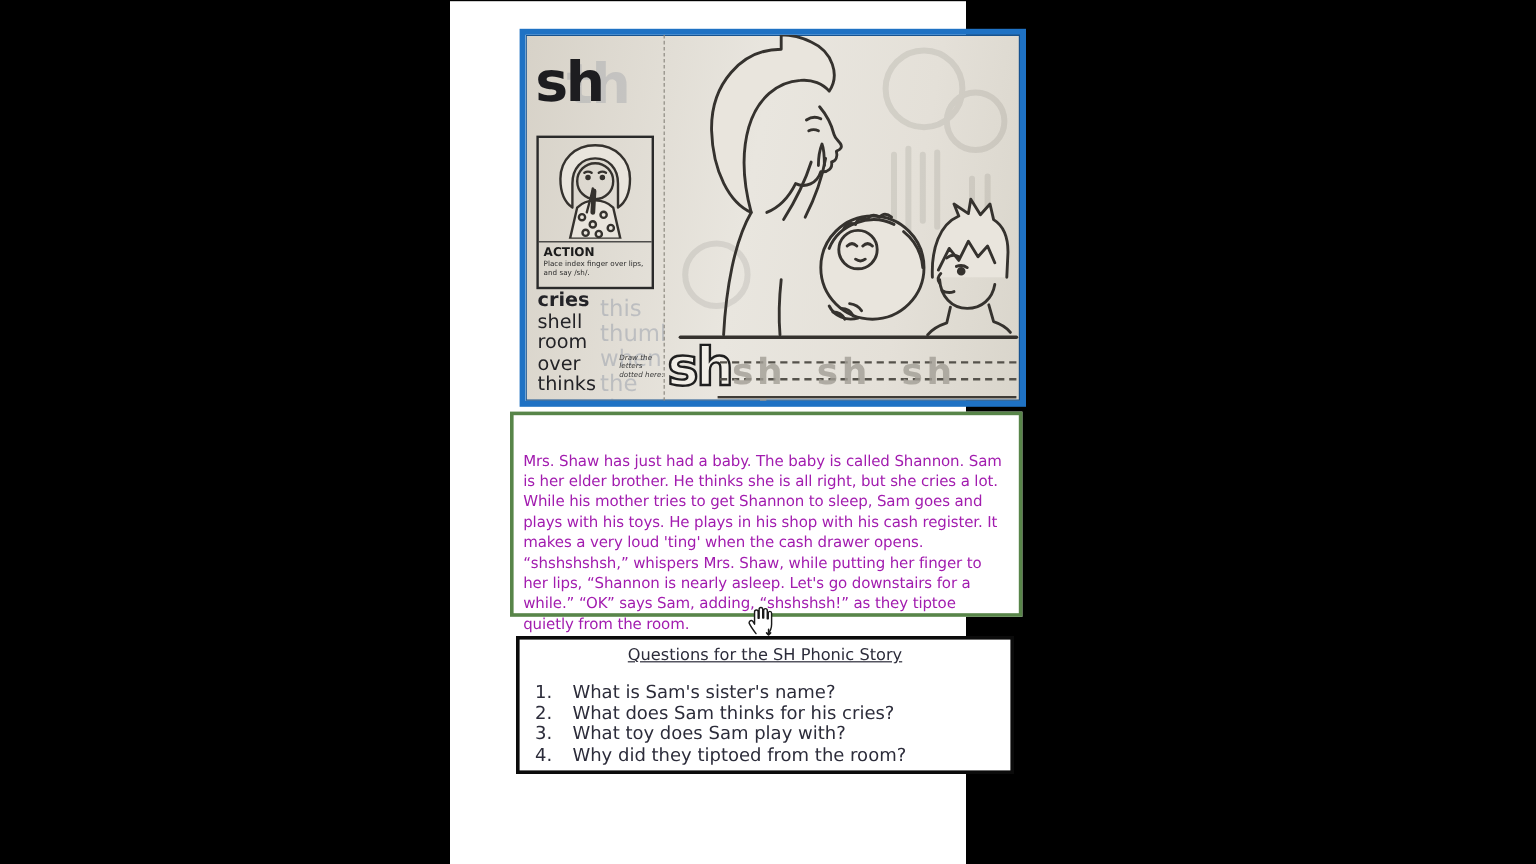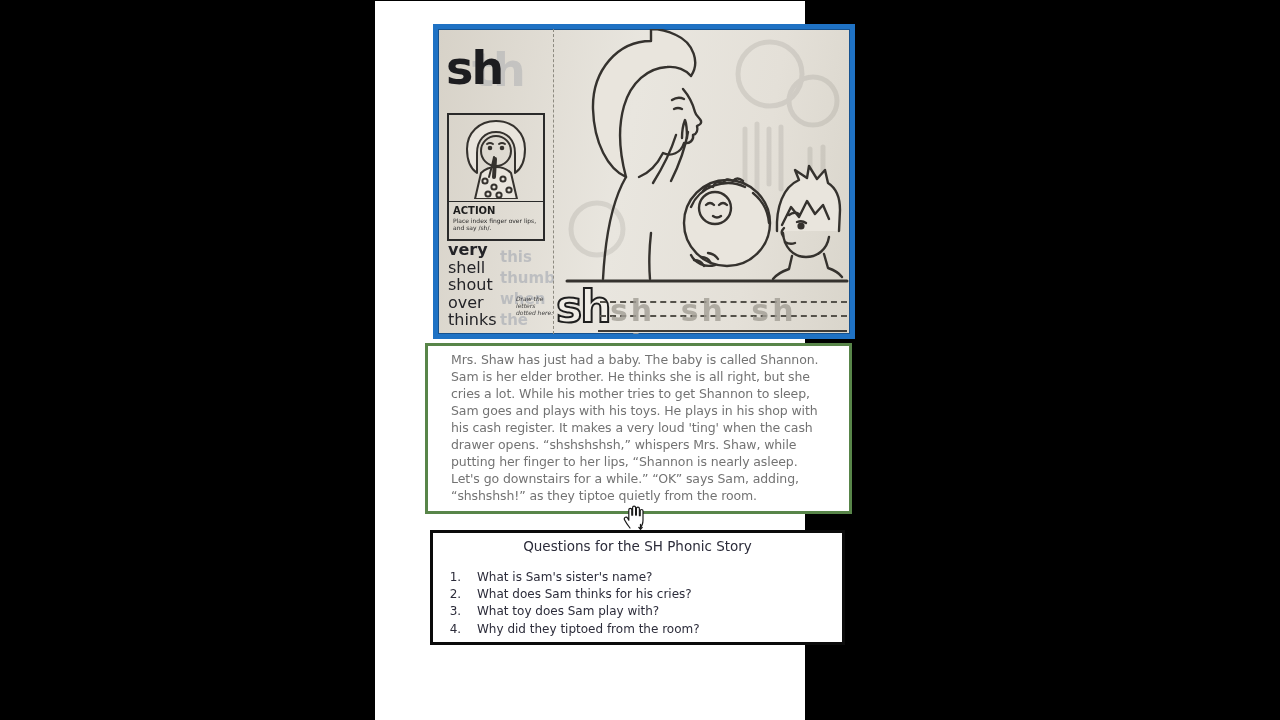--- a/index.html
+++ b/index.html
@@ -25,52 +25,52 @@
     border:2px solid #2a2a2a; }
   .action-fig { position:absolute; left:0; top:0; width:94px; height:84px; }
   .action-sep { position:absolute; left:0; right:0; top:86px; border-top:1.5px solid #2a2a2a; }
   .action-label { position:absolute; left:4px; top:90px; font-size:10px; font-weight:700; color:#1c1c1c; }
   .action-instr { position:absolute; left:4px; top:102px; width:88px; font-size:6px;
     line-height:7px; color:#2a2a2a; }
 
   .word-list { position:absolute; left:10px; top:212px; font-size:16px; line-height:17.5px;
     color:#232327; }
   .word-list .w0 { font-weight:700; }
-  .ghost-words { position:absolute; left:62px; top:218px; font-size:15px; line-height:21px;
-    color:rgba(110,120,145,.32); font-weight:700; width:54px; height:86px; overflow:hidden; }
+  .ghost-words { position:absolute; left:62px; top:218px; font-size:19px; line-height:21px;
+    color:rgba(110,120,145,.32); font-weight:400; width:54px; height:86px; overflow:hidden; }
   .draw-note { position:absolute; left:78px; top:266px; width:38px; font-size:6px; line-height:7px;
     font-style:italic; color:#3a3a3a; }
 
   .col-divider { position:absolute; left:115px; top:0; bottom:0; border-left:1.5px dashed #8d8a80; }
 
   .main-fig { position:absolute; left:117px; top:0; width:295px; height:260px; }
 
   .trace-sh { position:absolute; left:118px; top:252px; font-size:44px; font-weight:800;
     color:#f1eee7; -webkit-text-stroke:2px #1f1f1f; letter-spacing:-2px; }
   .trace-line-dash1 { position:absolute; left:162px; right:3px; top:272px; border-top:2px dashed #55524b; }
   .trace-line-dash2 { position:absolute; left:162px; right:3px; top:286px; border-top:2px dashed #55524b; }
   .trace-line-base  { position:absolute; left:160px; right:3px; top:301px; border-top:2.5px solid #3e3b36; }
   .trace-dotted { position:absolute; left:172px; top:264px; font-size:30px; font-weight:600;
     color:#a29e95; opacity:.8; letter-spacing:3px; word-spacing:12px; }
 
   
   .story-box { position:absolute; left:50px; top:342px; width:427px; height:171px;
     background:#fff; border:3px solid #588549; }
-  .story-text { padding:5px 23px; font-size:12.5px; line-height:17px; color:#737373;
-    letter-spacing:-0.1px; }
+  .story-text { padding:5px 8px; font-size:12.5px; line-height:17px; color:#a21caf;
+    letter-spacing:-0.1px;margin-top:24px; }
 
   
   .cursor { position:absolute; left:247px; top:502px; width:24px; height:28px; }
 
   
   .q-box { position:absolute; left:55px; top:529px; width:415px; height:115px;
     background:#fff; border:3px solid #0b0b0b; }
   .q-title { margin-top:5px; text-align:center; font-size:13.5px; color:#2c2c3a;
-    }
-  .q-list { margin-top:15px; padding-left:32px; font-size:12px; line-height:17.2px; color:#2c2c3a; }
+    text-decoration:underline; }
+  .q-list { margin-top:15px; padding-left:32px; font-size:15px; line-height:17.2px; color:#2c2c3a; }
   .q-list li { padding-left:12px; }
 
   svg { display:block; }
 </style>
 </head>
 <body>
 
 <div class="stage">
 
   <div class="ws-frame">
@@ -97,23 +97,23 @@
             <path d="M40 62c2-8 4-14 5-20"></path>
             <path d="M46 44l-1 18" stroke-width="4"></path>
           </g>
         </svg>
         <div class="action-sep"></div>
         <div class="action-label">ACTION</div>
         <div class="action-instr">Place index finger over lips, and say /sh/.</div>
       </div>
 
       <div class="word-list">
-        <div class="w0">very</div>
+        <div class="w0">cries</div>
         <div>shell</div>
-        <div>shout</div>
+        <div>room</div>
         <div>over</div>
         <div>thinks</div>
       </div>
 
       <div class="ghost-words">
         <div>this</div>
         <div>thumb</div>
         <div>when</div>
         <div>the thunder</div>
       </div>

